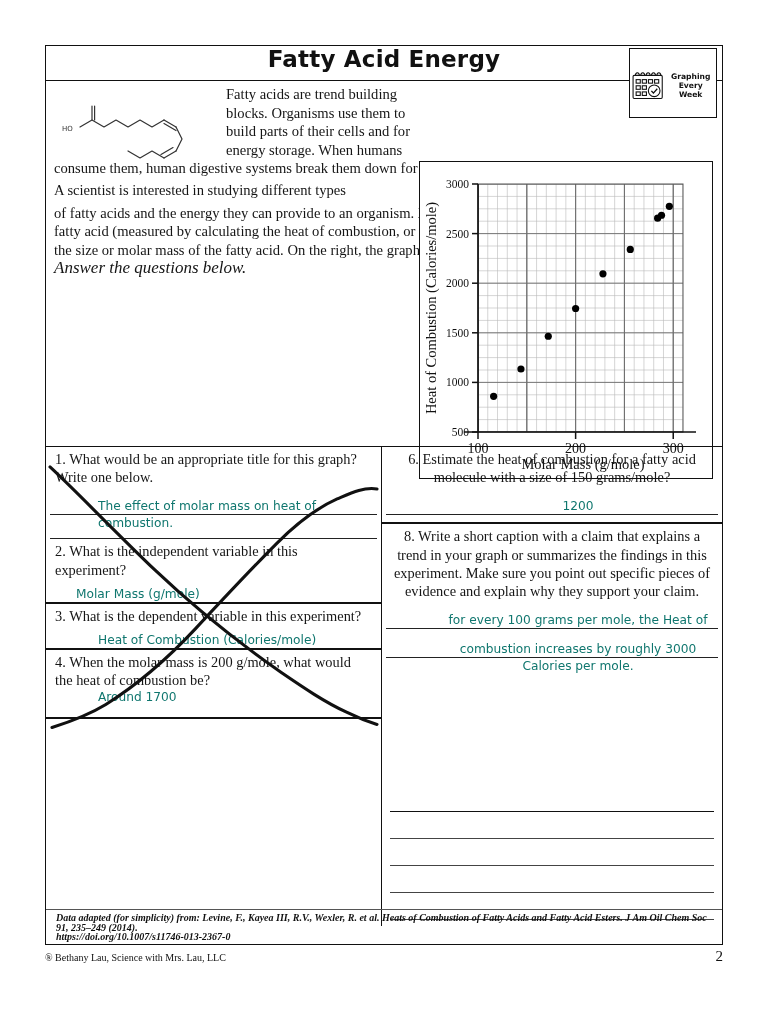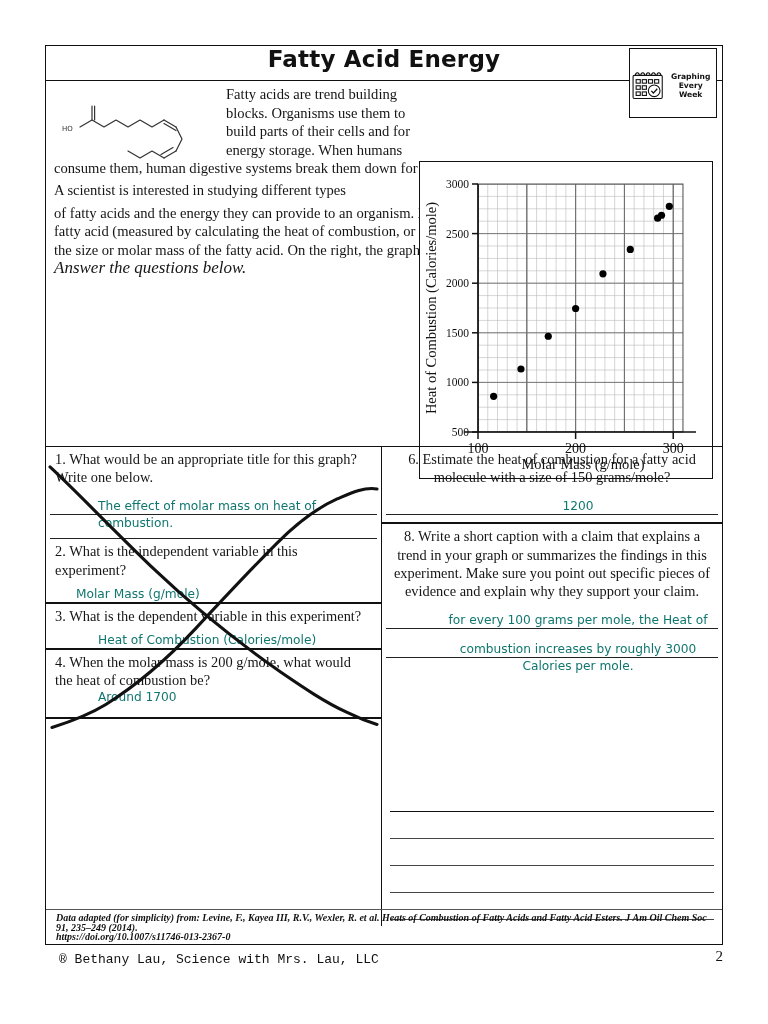--- a/index.html
+++ b/index.html
@@ -166,23 +166,23 @@
     border-top: 1.2px solid #555;
     padding: 3px 8px 2px 10px;
     font-style: italic;
     font-weight: bold;
     font-size: 10px;
     line-height: 9.6px;
     color: #111;
   }
   .copyright {
     position: absolute;
-    left: 59px; top: 952px;
-    font-family: Liberation Mono, monospace;
-    font-size: 13px;
+    left: 45px; top: 952px;
+    font-family: Liberation Serif, serif;
+    font-size: 10px;
     color: #111;
   }
   .pageno {
     position: absolute;
     right: 45px; top: 948px;
     font-size: 15px;
     color: #111;
   }
 </style>
 </head>

